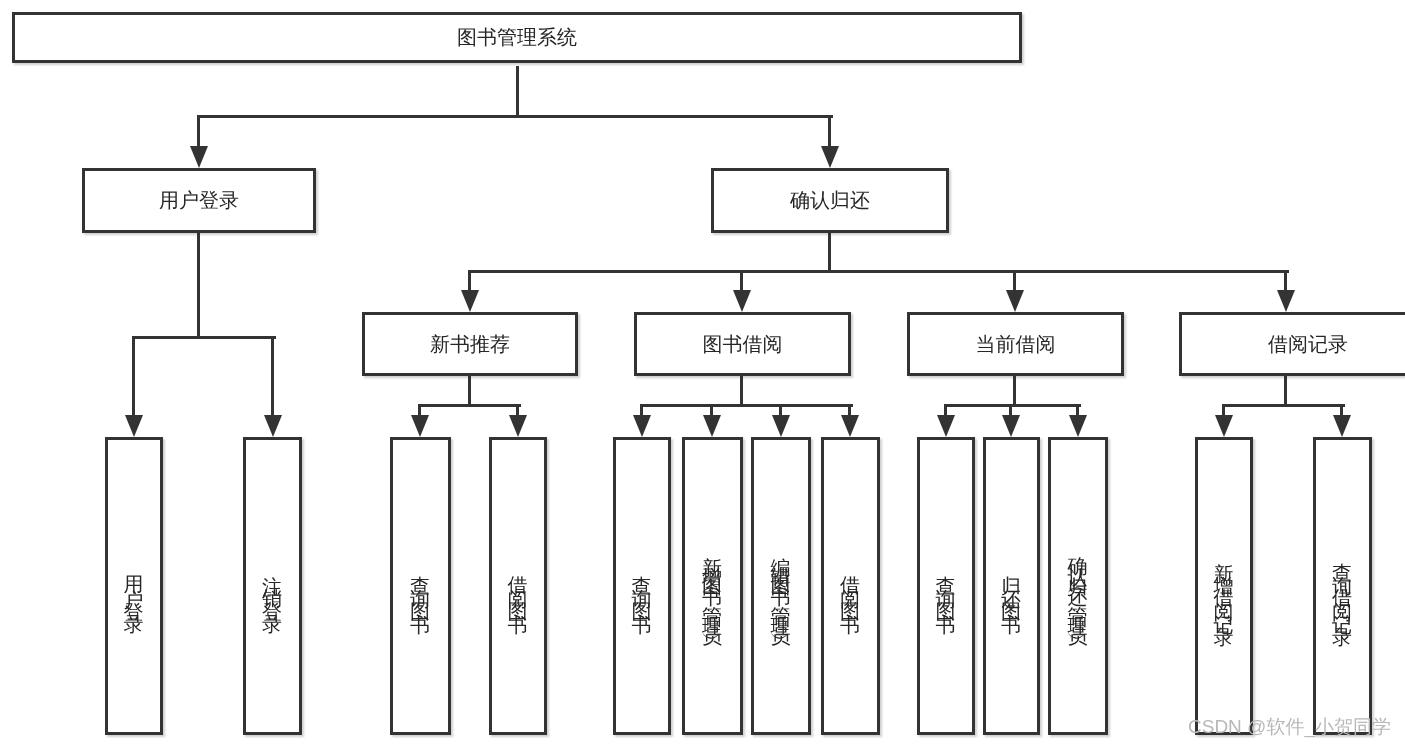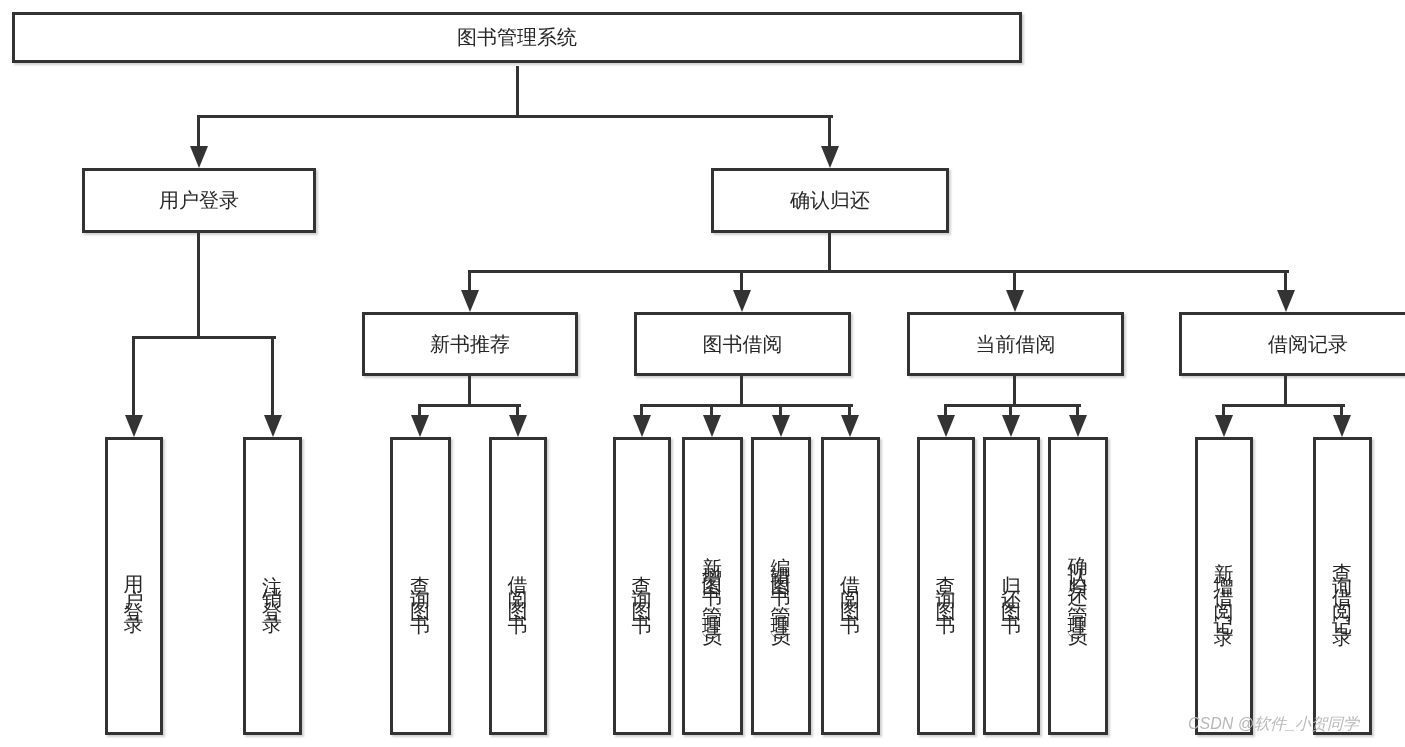--- a/index.html
+++ b/index.html
@@ -25,22 +25,22 @@
   .ls9{letter-spacing:10px;}
   
   .vline{position:absolute;width:3px;background:#333333;}
   .hline{position:absolute;height:3px;background:#333333;}
   .ahead{
     position:absolute;width:0;height:0;
     border-left:9px solid transparent;border-right:9px solid transparent;
     border-top:22px solid #333333;
   }
   .watermark{
-    position:absolute;left:1188px;top:714px;font-size:16px;color:#b8b8b8;
-    z-index:10;white-space:nowrap;font-style:italic;
+    position:absolute;left:1188px;top:714px;font-size:19px;color:#b8b8b8;
+    z-index:10;white-space:nowrap;
   }
 </style>
 </head>
 <body>
 
 <div class="canvas">
 
   <div class="hbox" style="left:12px;top:12px;width:1010px;height:51px">
     <span>图书管理系统</span>
   </div>

